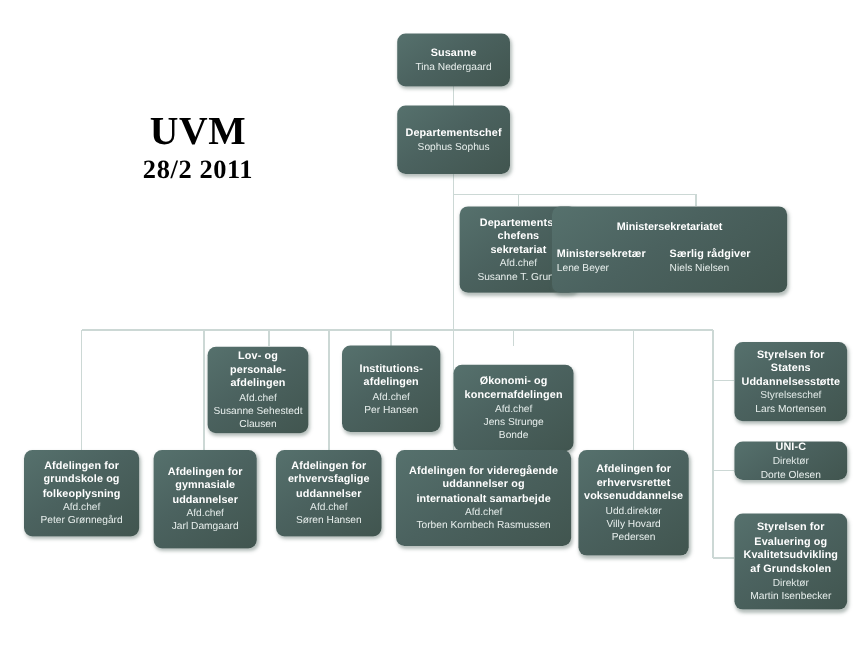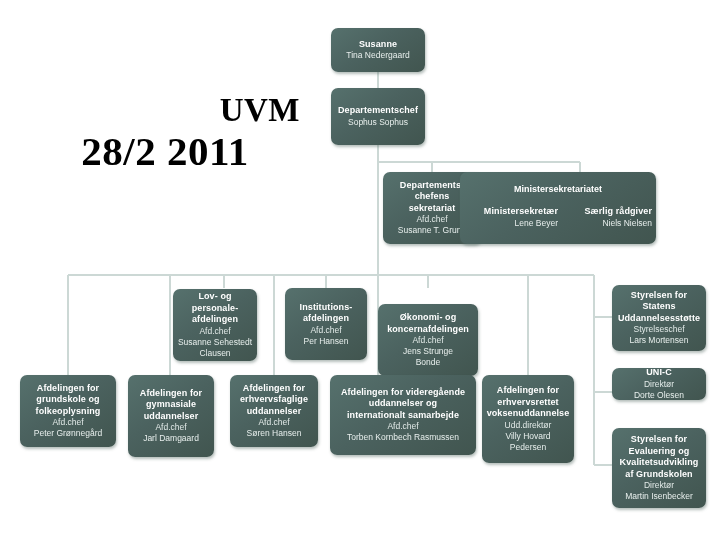--- a/index.html
+++ b/index.html
@@ -28,22 +28,22 @@
     left: 30px;
     top: 92px;
     width: 270px;
     text-align: center;
     font-family: "Liberation Serif", serif;
     color: #000000;
     line-height: 1.12;
     font-weight: bold;
     letter-spacing: 0.5px;
   }
-  .title-line1 { font-size: 33px; text-align: right; }
-  .title-line2 { font-size: 41px; }
+  .title-line1 { font-size: 33px; }
+  .title-line2 { font-size: 22px; }
 
   
   #lines {
     position: absolute;
     left: 0; top: 0;
     width: 720px;
     height: 540px;
     pointer-events: none;
   }
 
@@ -96,21 +96,21 @@
     margin-bottom: 11px;
   }
   .node.two-col .cols {
     display: flex;
     width: 100%;
     justify-content: space-around;
     align-items: flex-start;
   }
   .node.two-col .col {
     flex: 1 1 0;
-    text-align: right;
+    text-align: left;
   }
 </style>
 </head>
 <body>
 
 <div id="canvas">
 
   <svg id="lines" width="720" height="540" viewBox="0 0 720 540">
     <g stroke="#ccd8d5" stroke-width="1.2" fill="none" shape-rendering="crispEdges">
 

